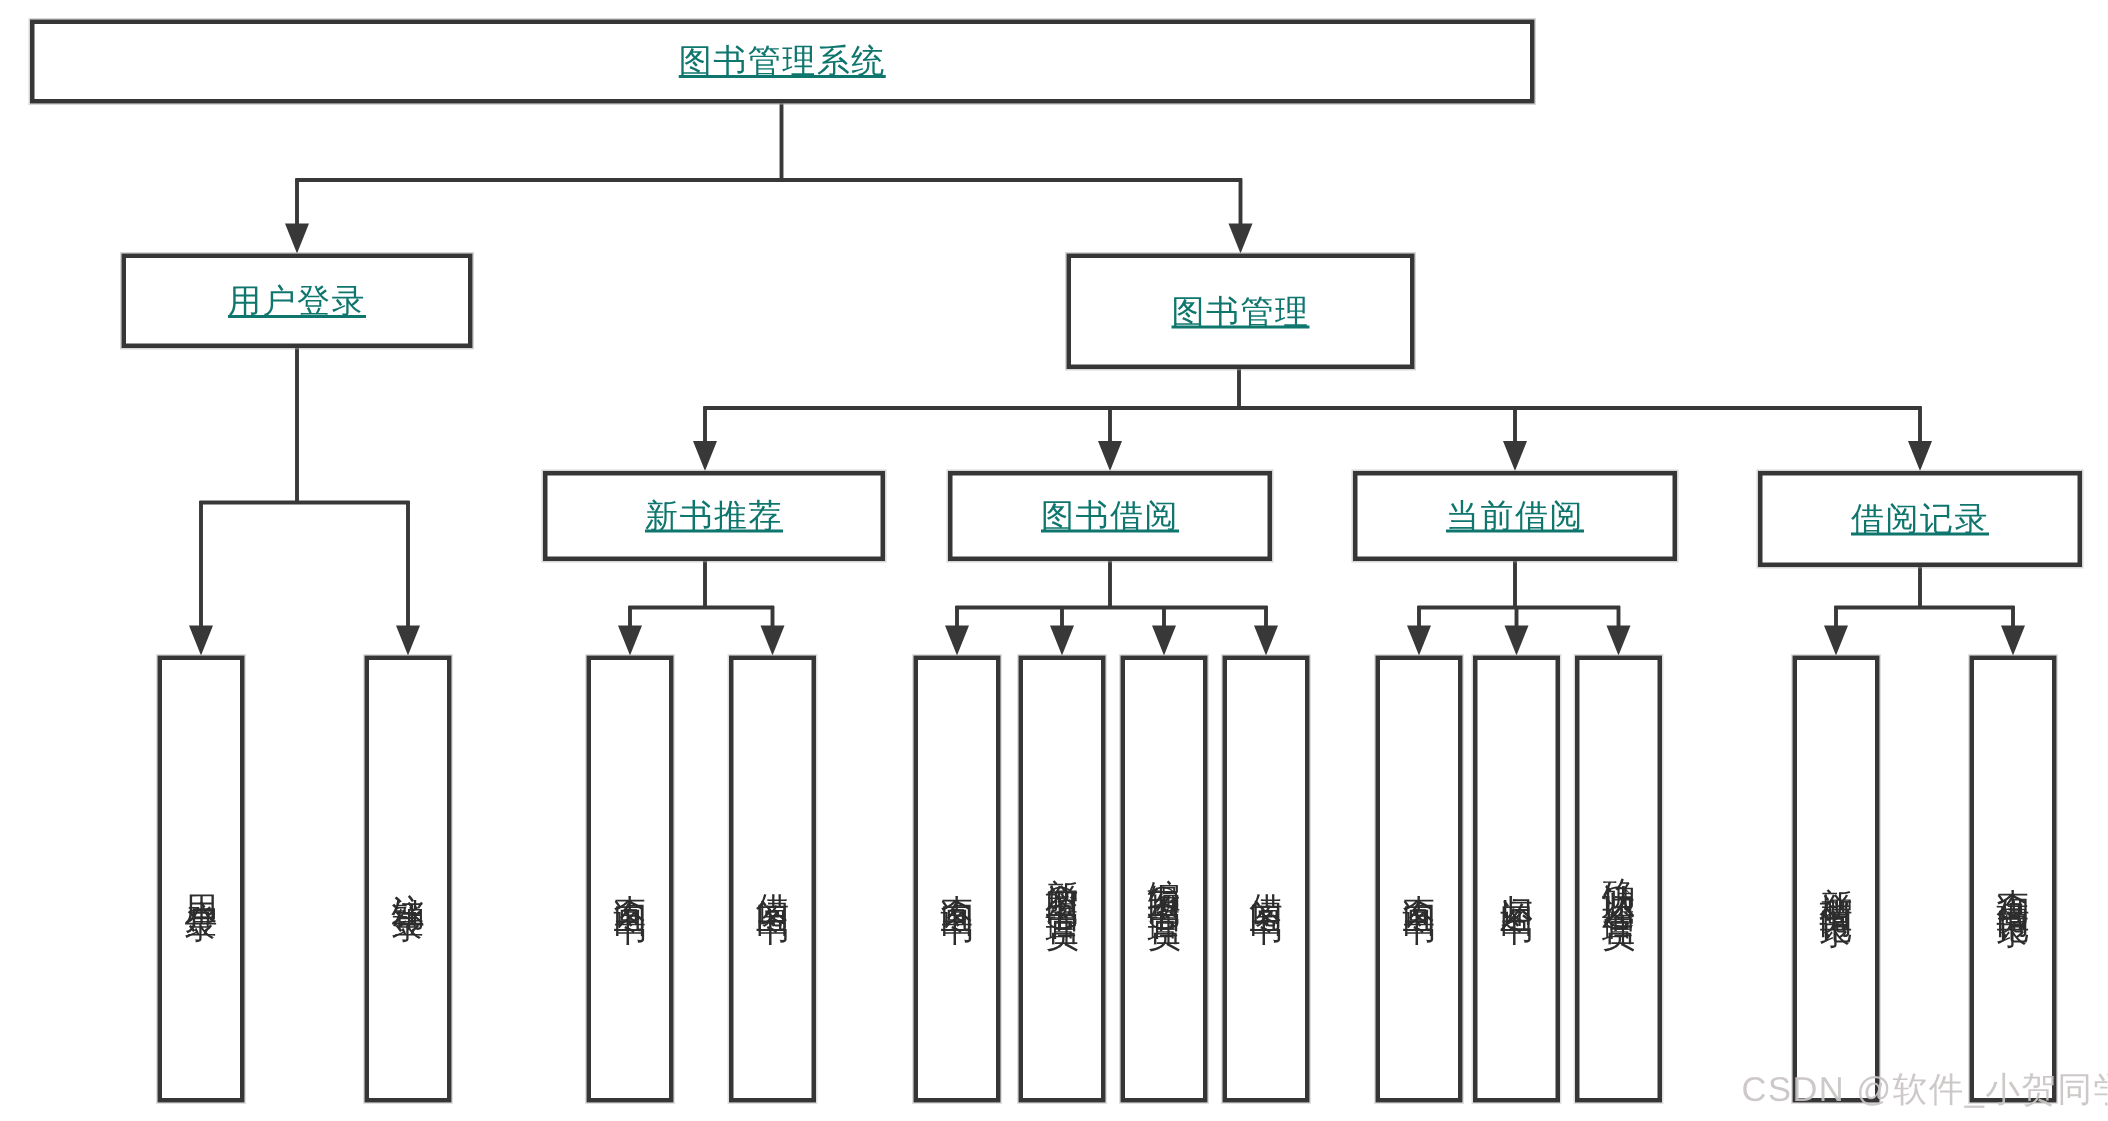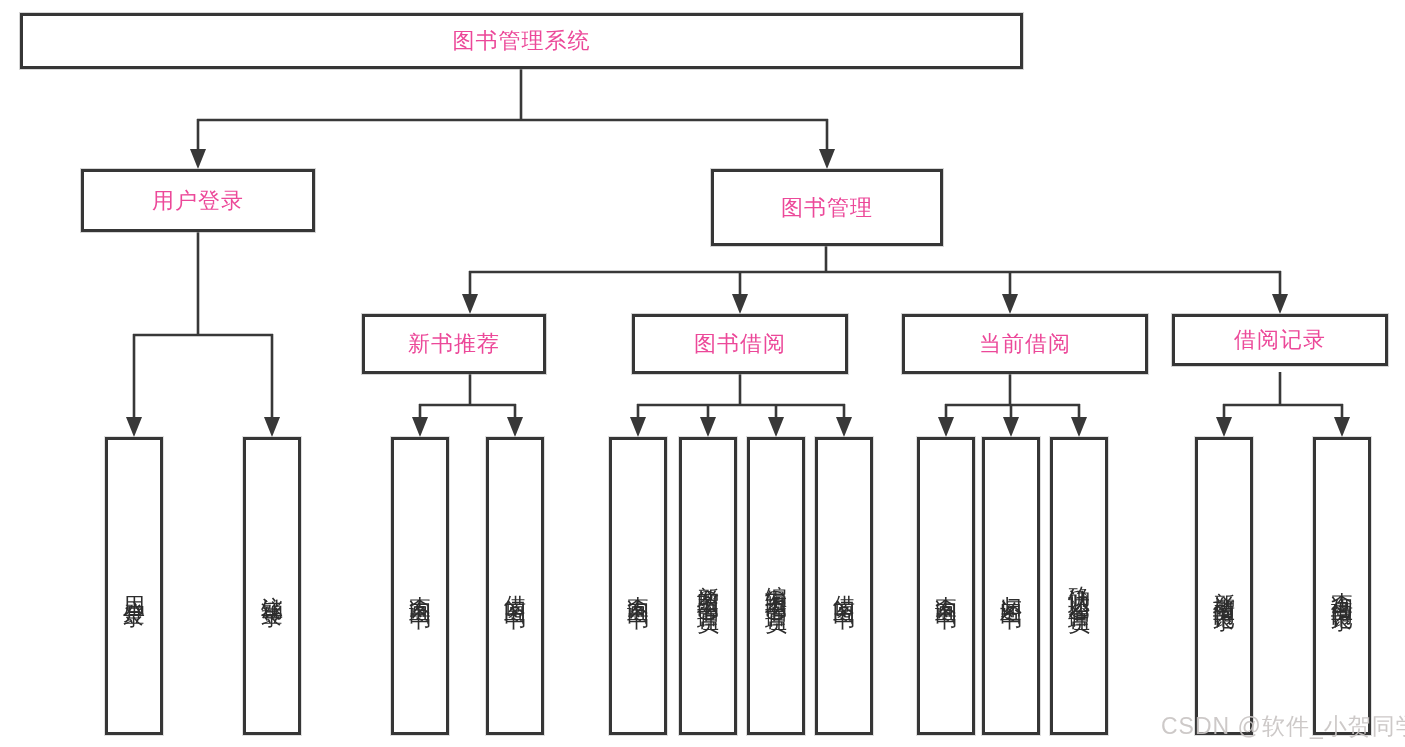--- a/index.html
+++ b/index.html
@@ -29,23 +29,24 @@
   .node {
     position: absolute;
     box-sizing: border-box;
     background: #ffffff;
     border: 3px solid #363636;
     box-shadow: 0 0 0 1px rgba(165,165,165,0.45);
     display: flex;
     align-items: center;
     justify-content: center;
     font-size: 22px;
-    color: #ec4899;
+    color: #0f766e;
     letter-spacing: 1px;
     z-index: 2;
+    text-decoration: underline;
   }
   .leaf {
     position: absolute;
     box-sizing: border-box;
     top: 437px;
     width: 58px;
     height: 298px;
     background: #ffffff;
     border: 3px solid #363636;
     box-shadow: 0 0 0 1px rgba(165,165,165,0.35);
@@ -149,30 +150,30 @@
     <span>图书管理系统</span>
   </div>
 
   <div class="node" style="left:81px; top:169px; width:234px; height:63px;">
     <span>用户登录</span>
   </div>
   <div class="node" style="left:711px; top:169px; width:232px; height:77px;">
     <span>图书管理</span>
   </div>
 
-  <div class="node" style="left:362px; top:314px; width:184px; height:60px;">
+  <div class="node" style="left:362px; top:314px; width:228px; height:60px;">
     <span>新书推荐</span>
   </div>
   <div class="node" style="left:632px; top:314px; width:216px; height:60px;text-align:center;">
     <span>图书借阅</span>
   </div>
-  <div class="node" style="left:902px; top:314px; width:246px; height:60px;">
+  <div class="node" style="left:902px; top:314px; width:216px; height:60px;">
     <span>当前借阅</span>
   </div>
-  <div class="node" style="left:1172px; top:314px; width:216px; height:52px;">
+  <div class="node" style="left:1172px; top:314px; width:216px; height:64px;">
     <span>借阅记录</span>
   </div>
 
   <div class="leaf" style="left:105px;">
     <span>用户登录</span>
   </div>
   <div class="leaf" style="left:243px;">
     <span>注销登录</span>
   </div>
 

